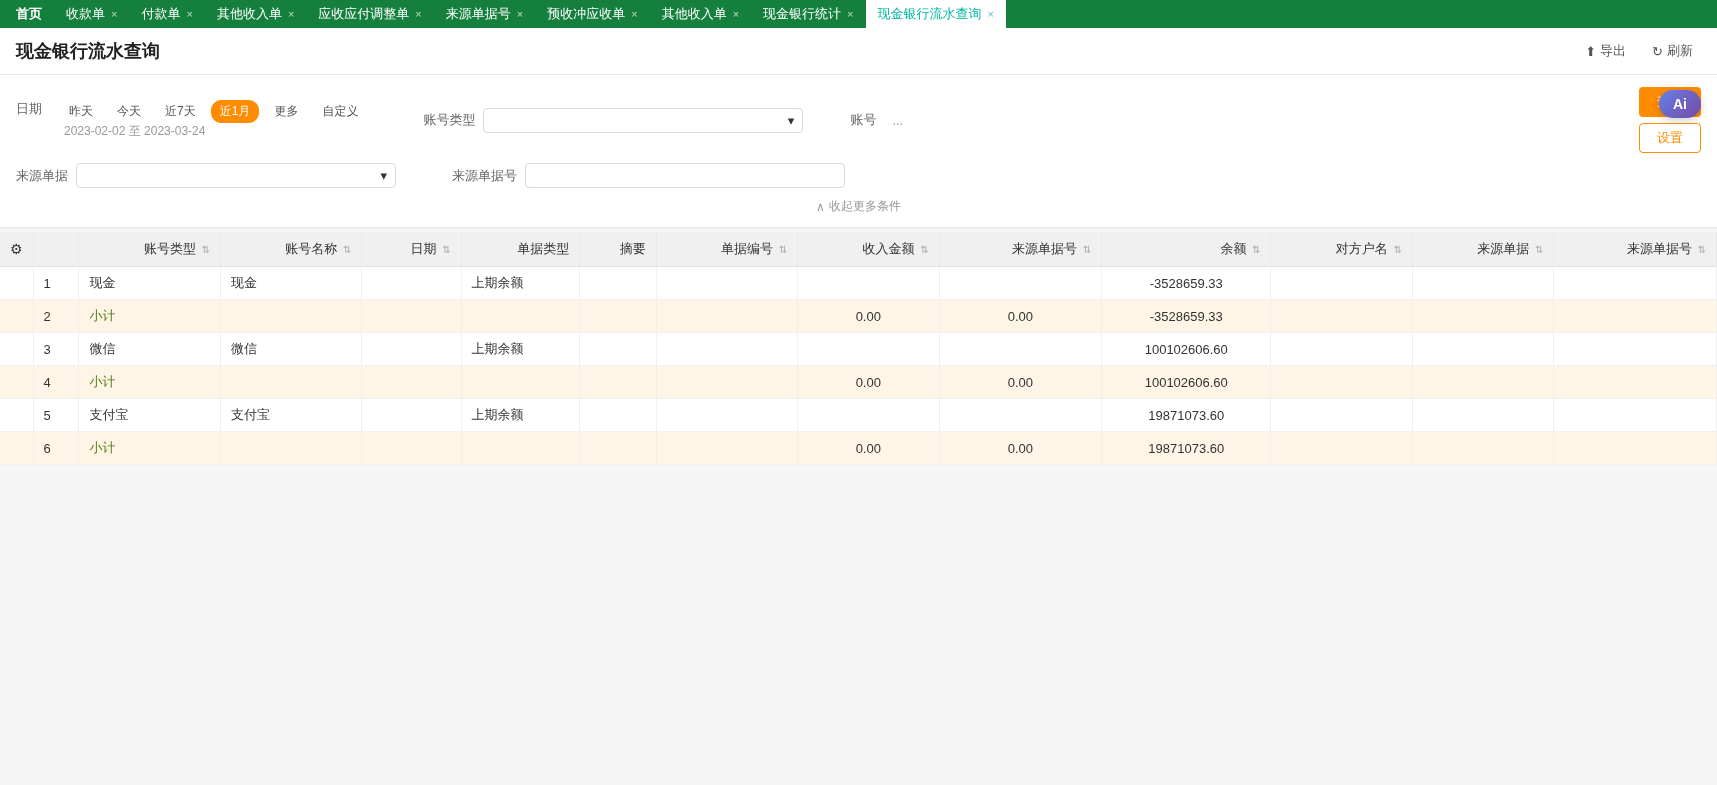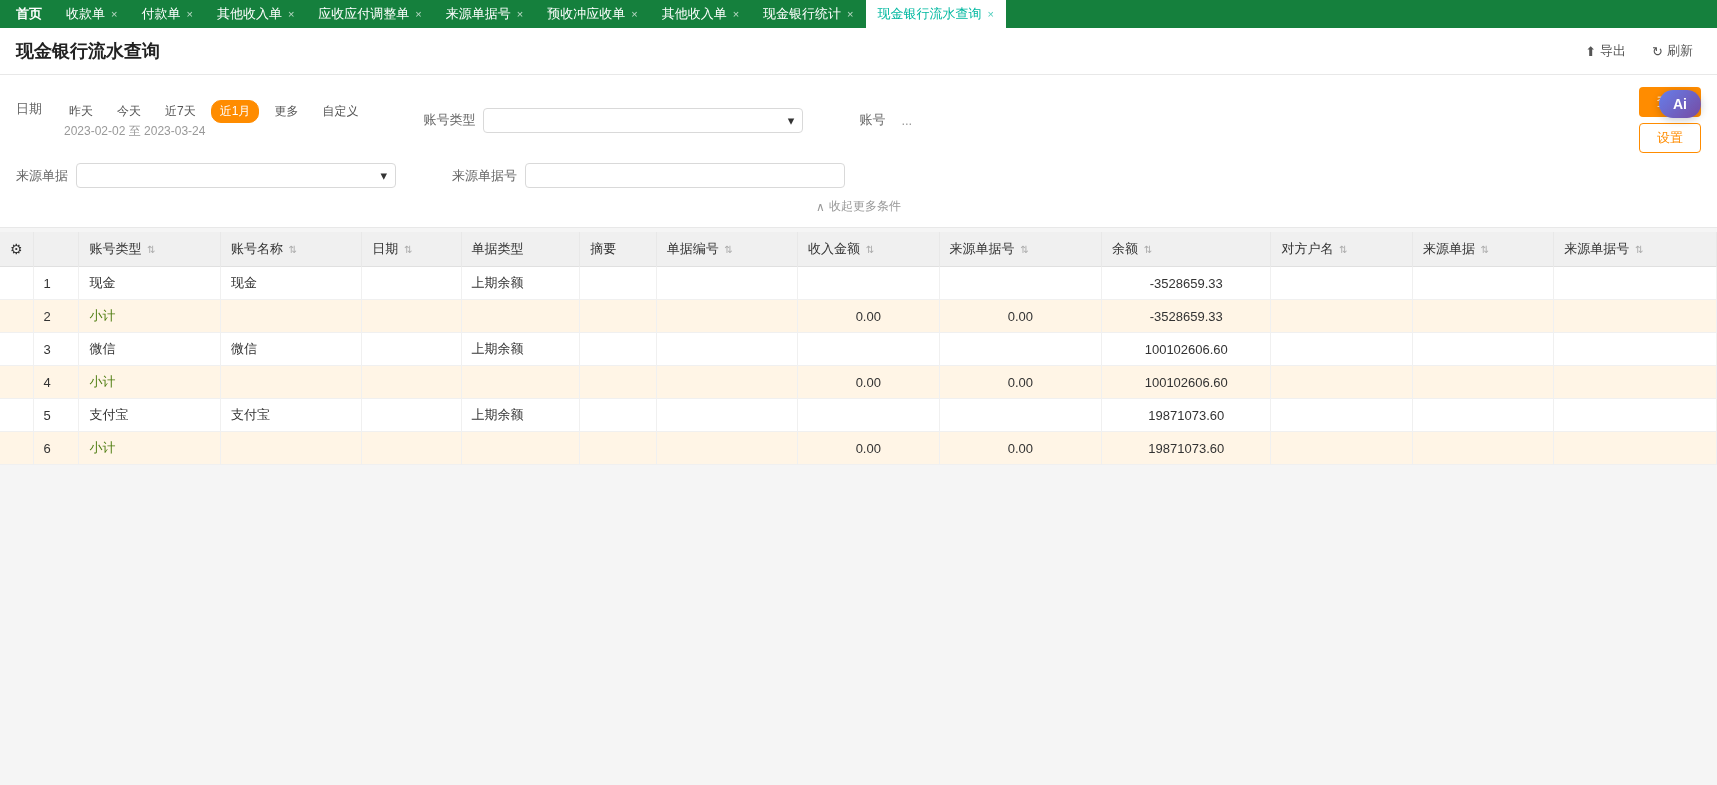--- a/index.html
+++ b/index.html
@@ -175,21 +175,21 @@
       width: 100%;
       border-collapse: collapse;
       font-size: 13px;
     }
     thead tr {
       background: #f0f0f0;
       border-bottom: 1px solid #e0e0e0;
     }
     thead th {
       padding: 8px 10px;
-      text-align: left;
+      text-align: right;
       font-weight: normal;
       color: #333;
       white-space: nowrap;
       border-right: 1px solid #e8e8e8;
     }
     thead th .sort-icon {
       color: #aaa;
       font-size: 10px;
       margin-left: 2px;
     }
@@ -316,21 +316,21 @@
     </div>
 
     <div style="display:flex;align-items:center;gap:8px;margin-left:40px;">
       <span class="filter-label">账号类型</span>
       <div class="filter-select filter-select-wide">
         <span></span>
         <span>▾</span>
       </div>
     </div>
 
-    <div style="display:flex;align-items:center;gap:2px;margin-left:40px;">
+    <div style="display:flex;align-items:center;gap:2px;margin-left:31px;">
       <span class="filter-label">账号</span>
       <span class="filter-dots">...</span>
     </div>
 
     <div style="display:flex;flex-direction:column;gap:6px;margin-left:auto;">
       <button class="query-btn">查询</button>
       <button class="settings-btn">设置</button>
     </div>
   </div>
 

